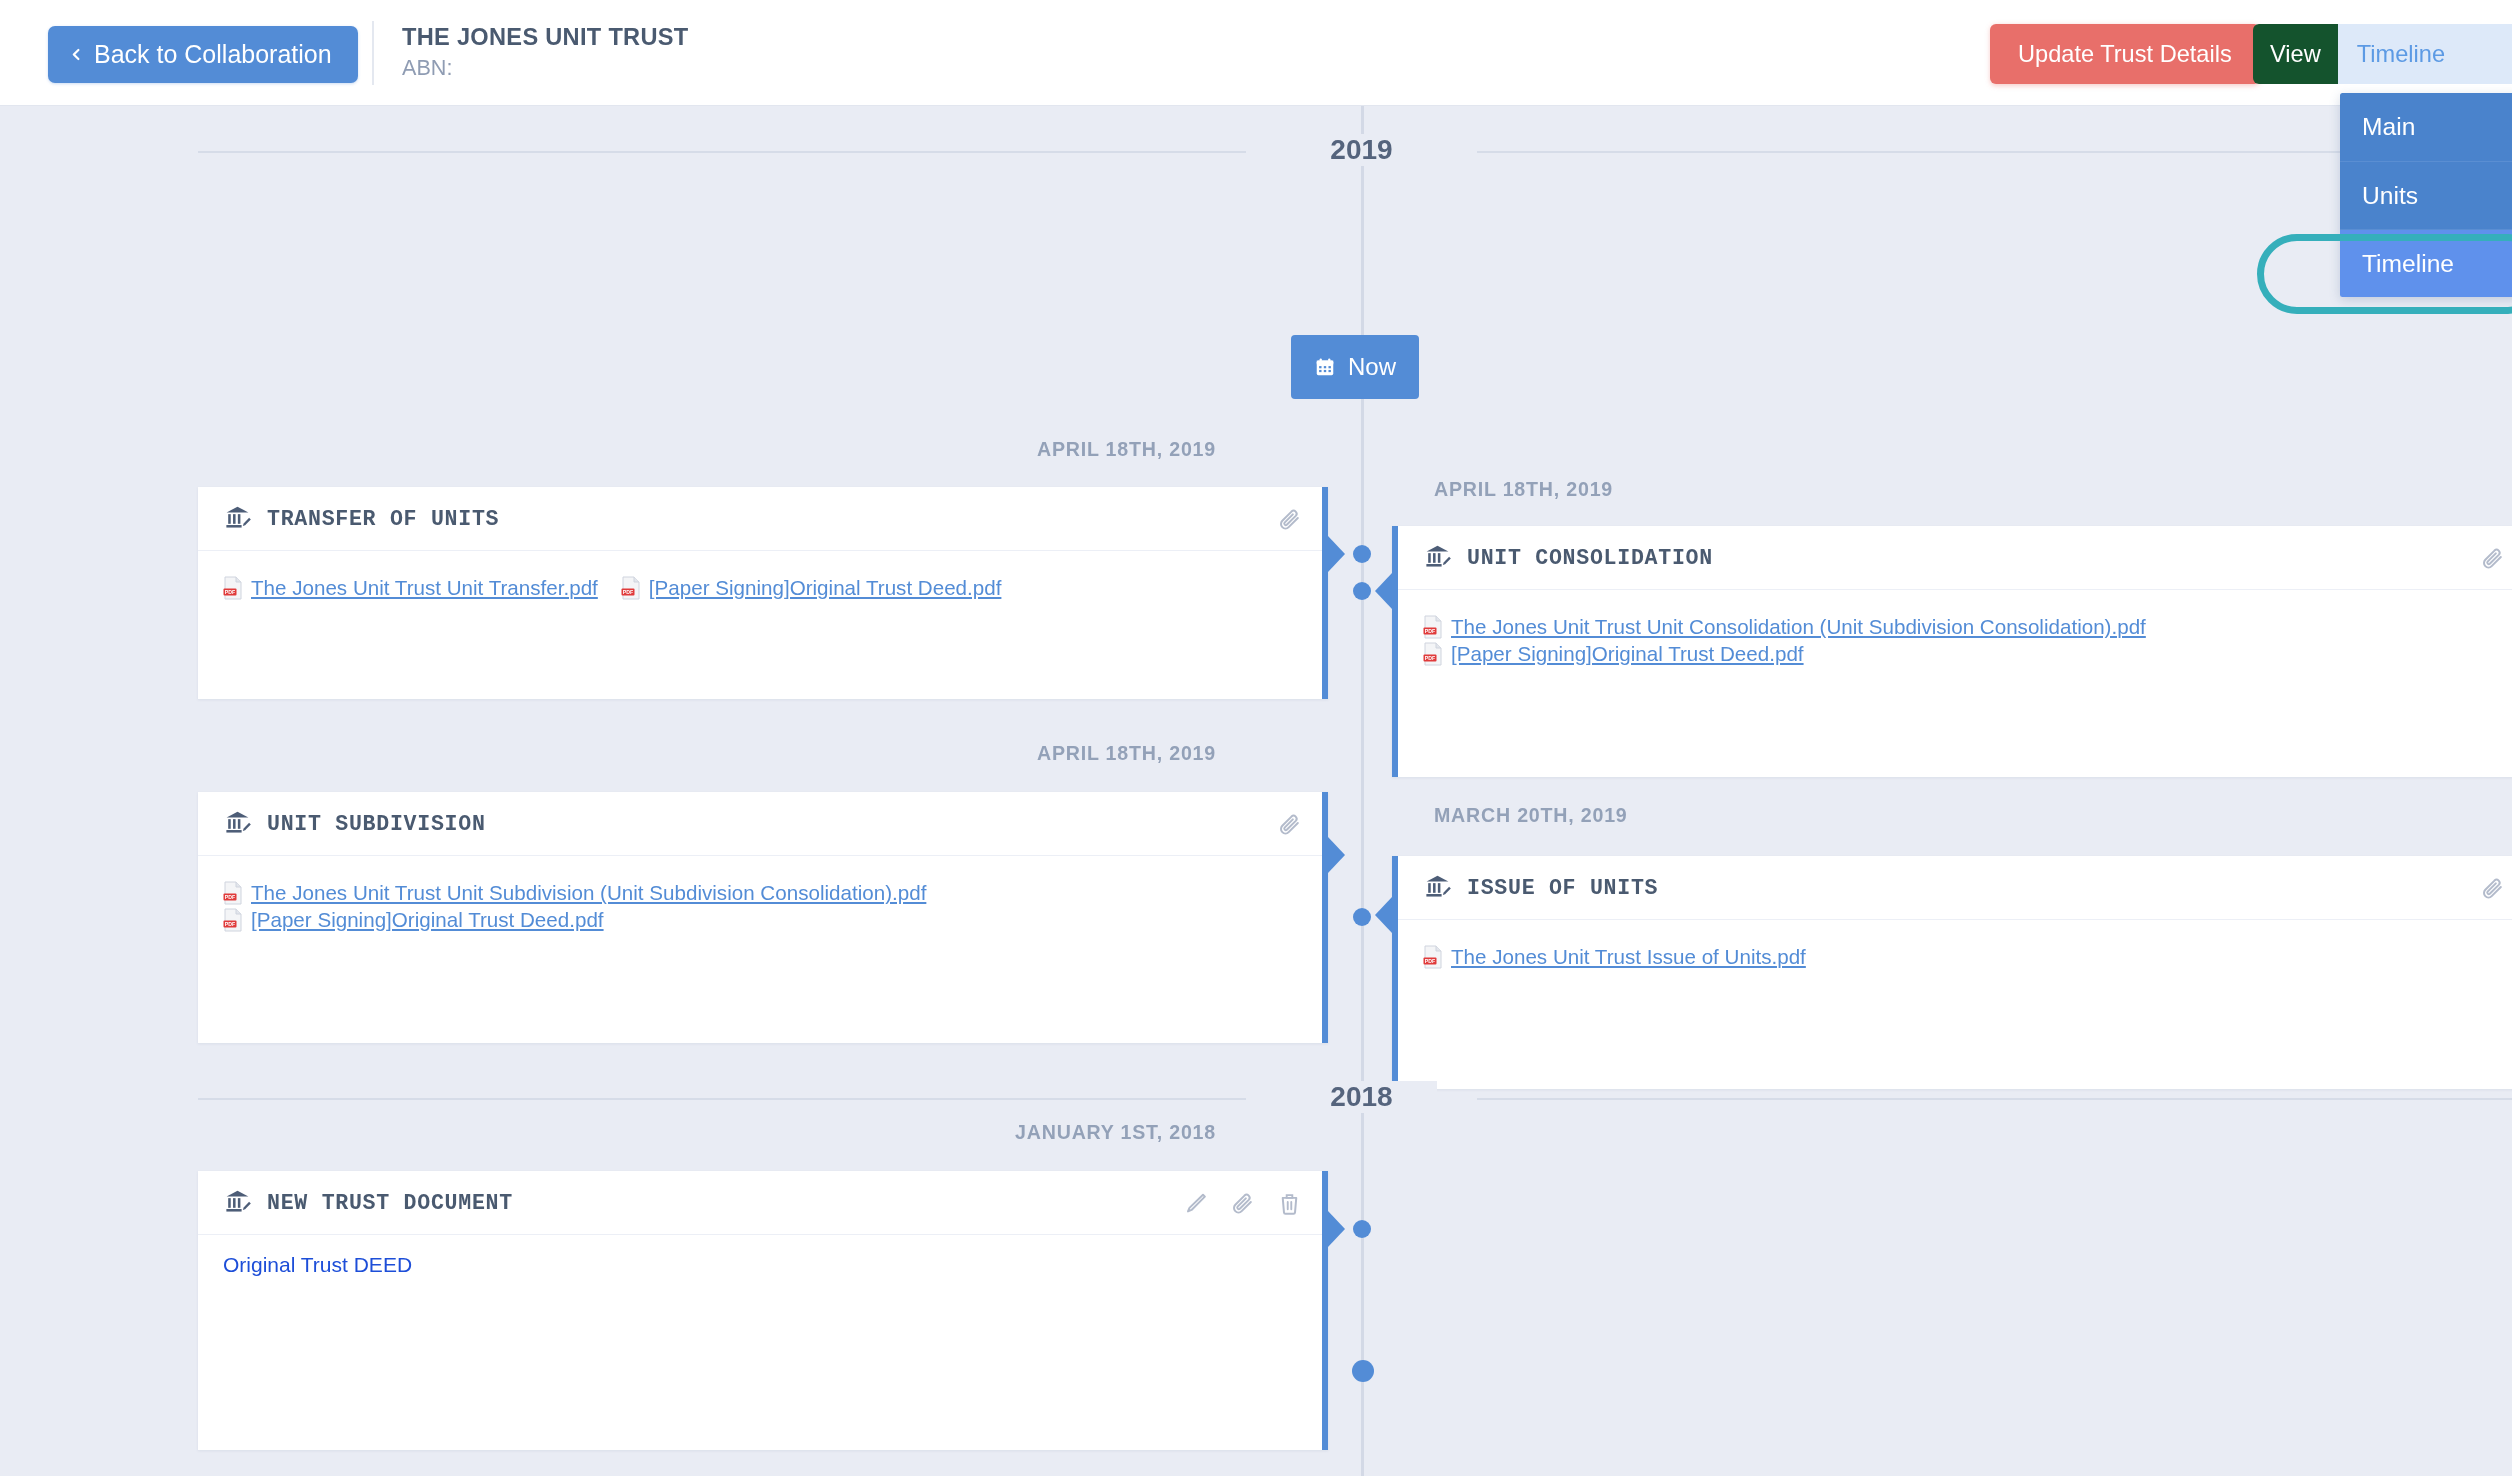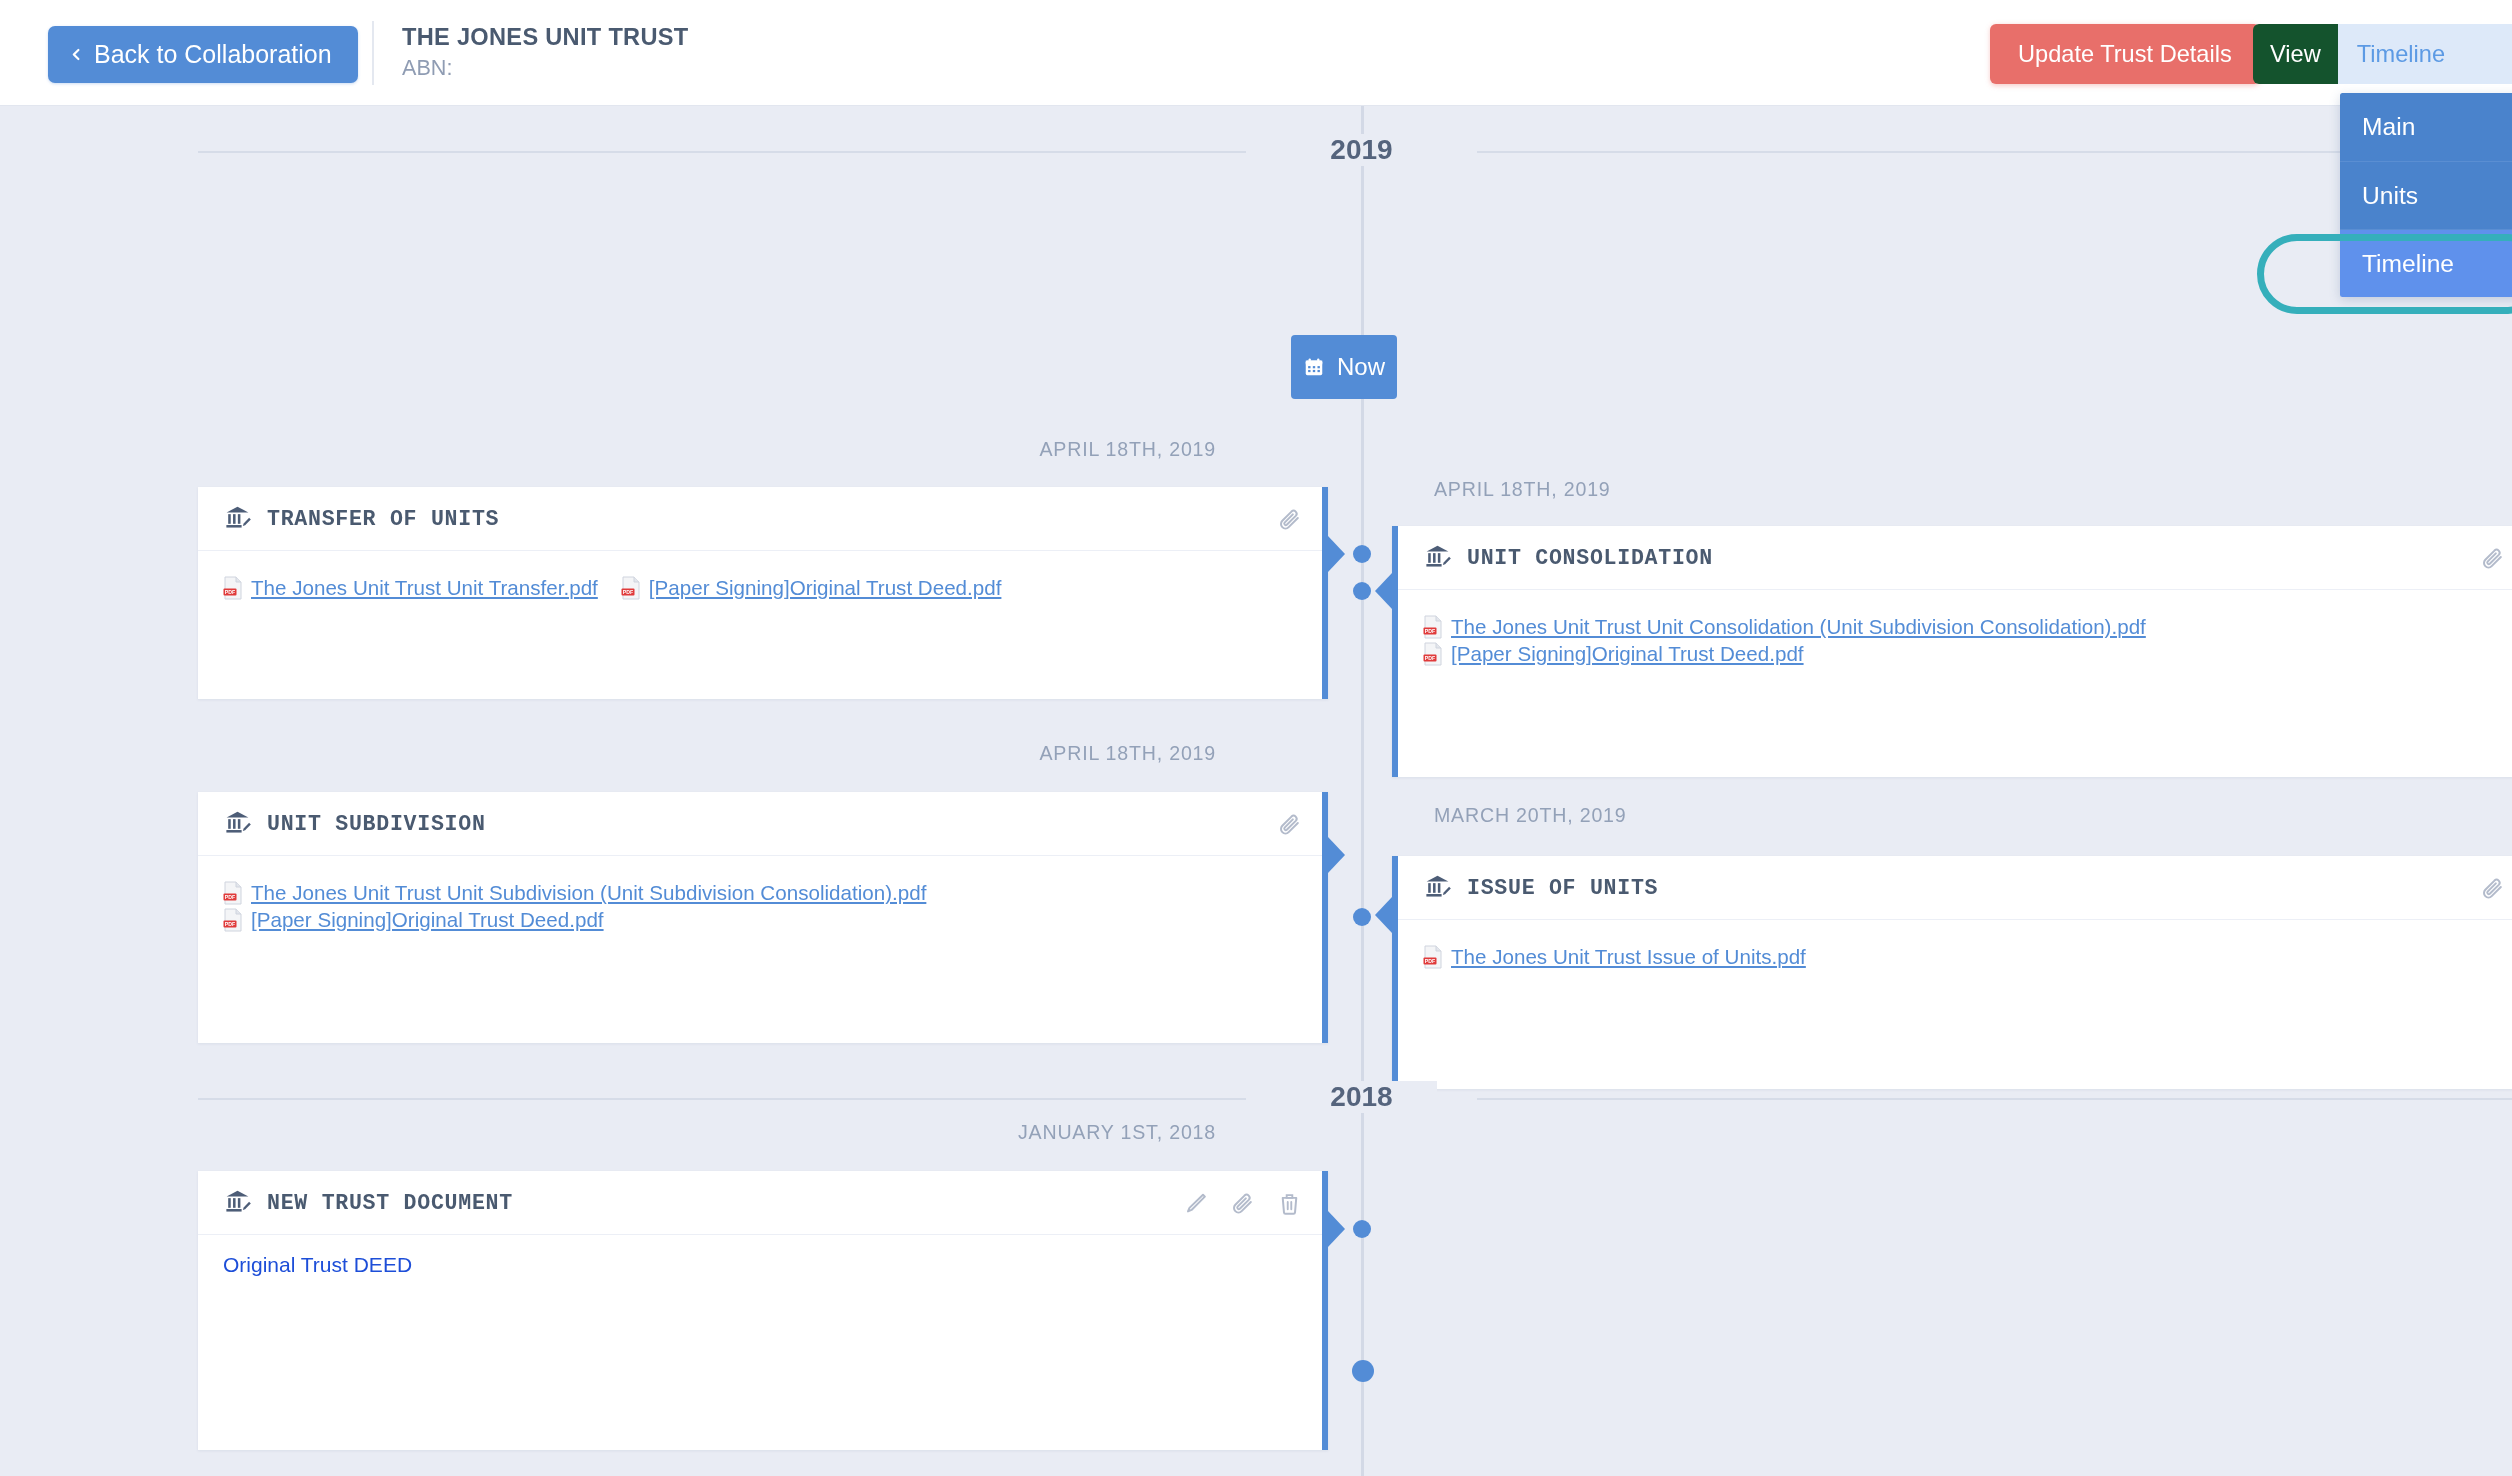--- a/index.html
+++ b/index.html
@@ -112,31 +112,31 @@
   .year-line-r { position: absolute; top: 17px; left: 1477px; width: 1048px; height: 2px; background: #d6dce8; }
   .year-label {
     position: absolute; left: 1286px; top: 0; width: 151px;
     text-align: center; font-size: 28px; font-weight: bold; color: #55647d;
     background: #e9ecf4; padding: 0 5px;
   }
 
   
   .now-btn {
     position: absolute; left: 1291px; top: 229px;
-    height: 64px; padding: 0 12px;
+    height: 64px; padding: 0 23px;
     background: #538cd6; border: none; border-radius: 4px;
     color: #fff; font-size: 24px; cursor: pointer;
     display: flex; align-items: center; gap: 12px;
     font-family: "Liberation Sans", sans-serif;
   }
   .cal-icon { display:block; width: 22px; height: 22px; }
 
   
   .date-label {
-    position: absolute; font-size: 19.6px; font-weight: normal;
+    position: absolute; font-size: 19.6px; font-weight: bold;
     letter-spacing: 0.8px; color: #93a1b8;
   }
   .date-left  { text-align: right; }
   .card {
     position: absolute; background: #ffffff;
     box-shadow: 0 1px 2.5px rgba(90,110,150,.10);
   }
   .card.left  { border-right: 6px solid #538cd6; }
   .card.right { border-left:  6px solid #538cd6; }
   .card-head {

